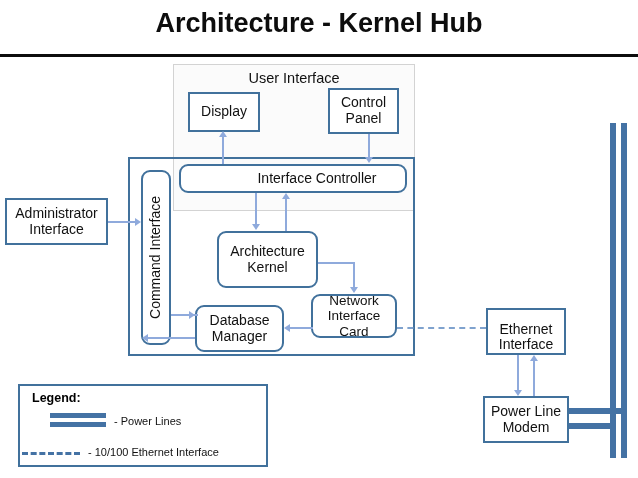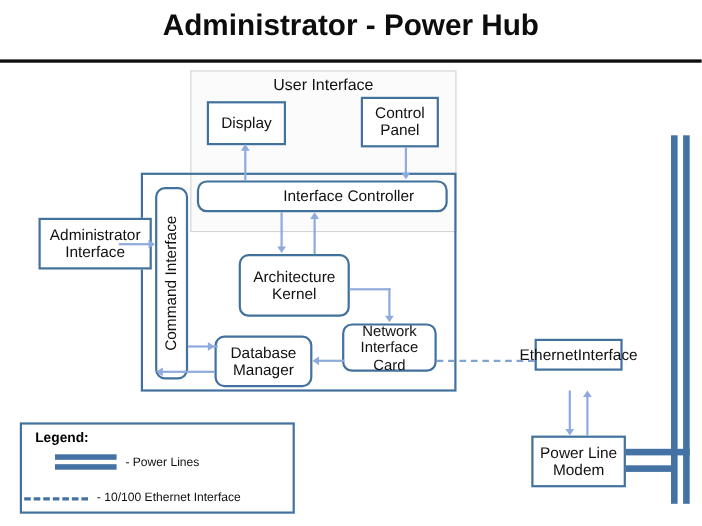--- a/index.html
+++ b/index.html
@@ -84,21 +84,21 @@
     position:absolute;font-size:11px;color:#111;white-space:nowrap;
   }
   .legend-bar{position:absolute;background:#4472A4;height:5px;}
   .legend-dash{position:absolute;height:0;border-top:3px dashed #4472A4;}
 </style>
 </head>
 <body>
 
 <div id="stage">
 
-  <div class="title">Administrator - Power Hub</div>
+  <div class="title">Architecture - Kernel Hub</div>
   <div class="title-rule"></div>
 
   <div class="panel" style="left:173px;top:64px;width:242px;height:147px;"></div>
   <div class="panel-label" style="left:173px;top:70px;width:242px;">User Interface</div>
 
   <div class="box" style="left:188px;top:92px;width:72px;height:40px;">
     <span>Display</span>
   </div>
 
   <div class="box" style="left:328px;top:88px;width:71px;height:46px;flex-direction:column;">
@@ -125,26 +125,26 @@
     <span>Database</span>
     <span>Manager</span>
   </div>
 
   <div class="box rounded" style="left:311px;top:294px;width:86px;height:44px;flex-direction:column;font-size:13.5px;">
     <span>Network</span>
     <span>Interface</span>
     <span>Card</span>
   </div>
 
-  <div class="box" style="left:5px;top:198px;width:103px;height:47px;flex-direction:column;margin-left:30px;">
+  <div class="box" style="left:5px;top:198px;width:103px;height:47px;flex-direction:column;">
     <span>Administrator</span>
     <span>Interface</span>
   </div>
 
-  <div class="box" style="left:486px;top:308px;width:80px;height:29px;flex-direction:row;">
+  <div class="box" style="left:486px;top:308px;width:80px;height:47px;flex-direction:column;justify-content:flex-end;">
     <span>Ethernet</span>
     <span>Interface</span>
   </div>
 
   <div class="box" style="left:483px;top:396px;width:86px;height:47px;flex-direction:column;">
     <span>Power Line</span>
     <span>Modem</span>
   </div>
 
   <div class="ln v" style="left:222px;top:136px;height:28px;"></div>

